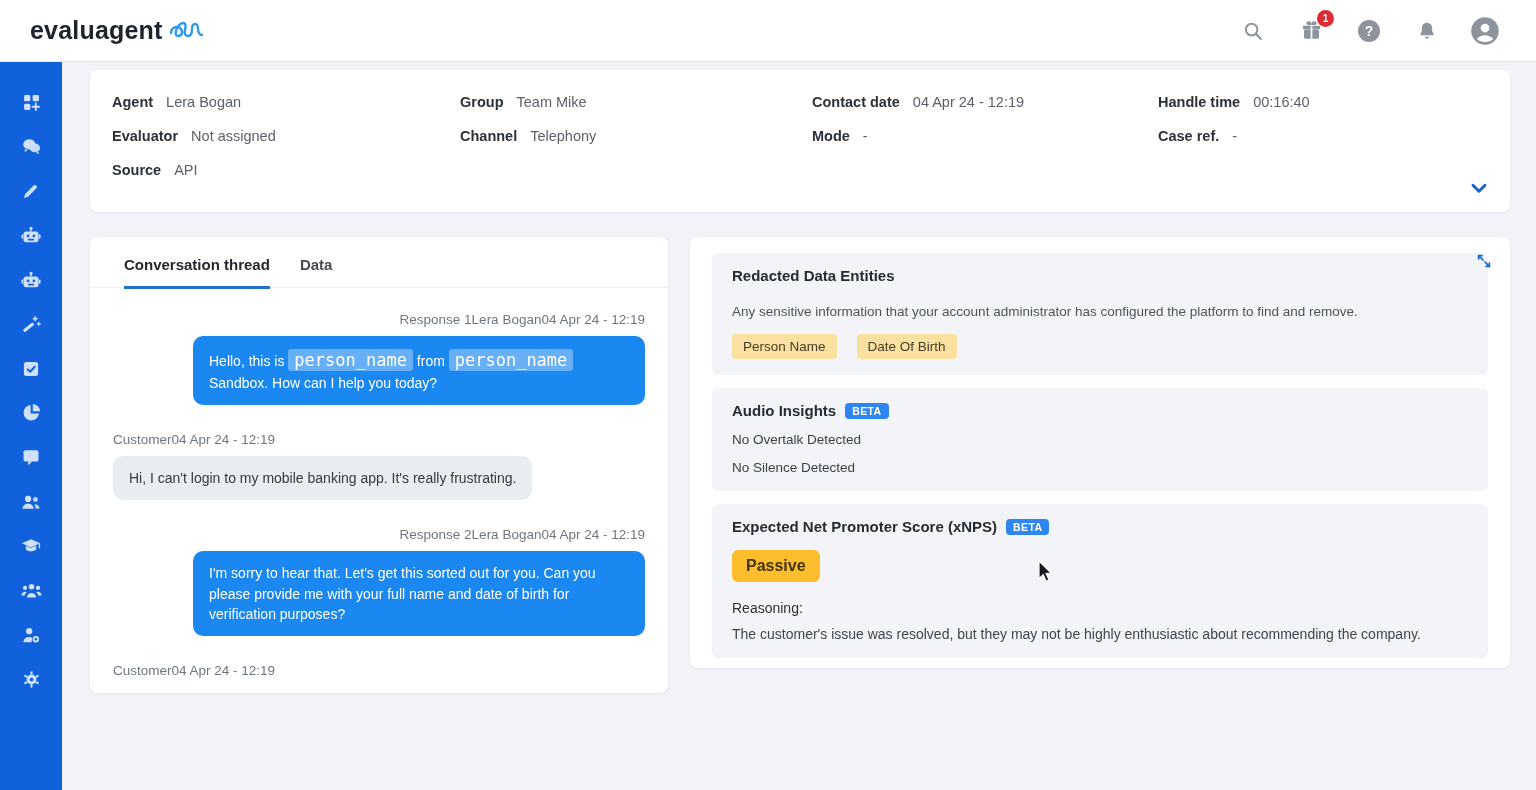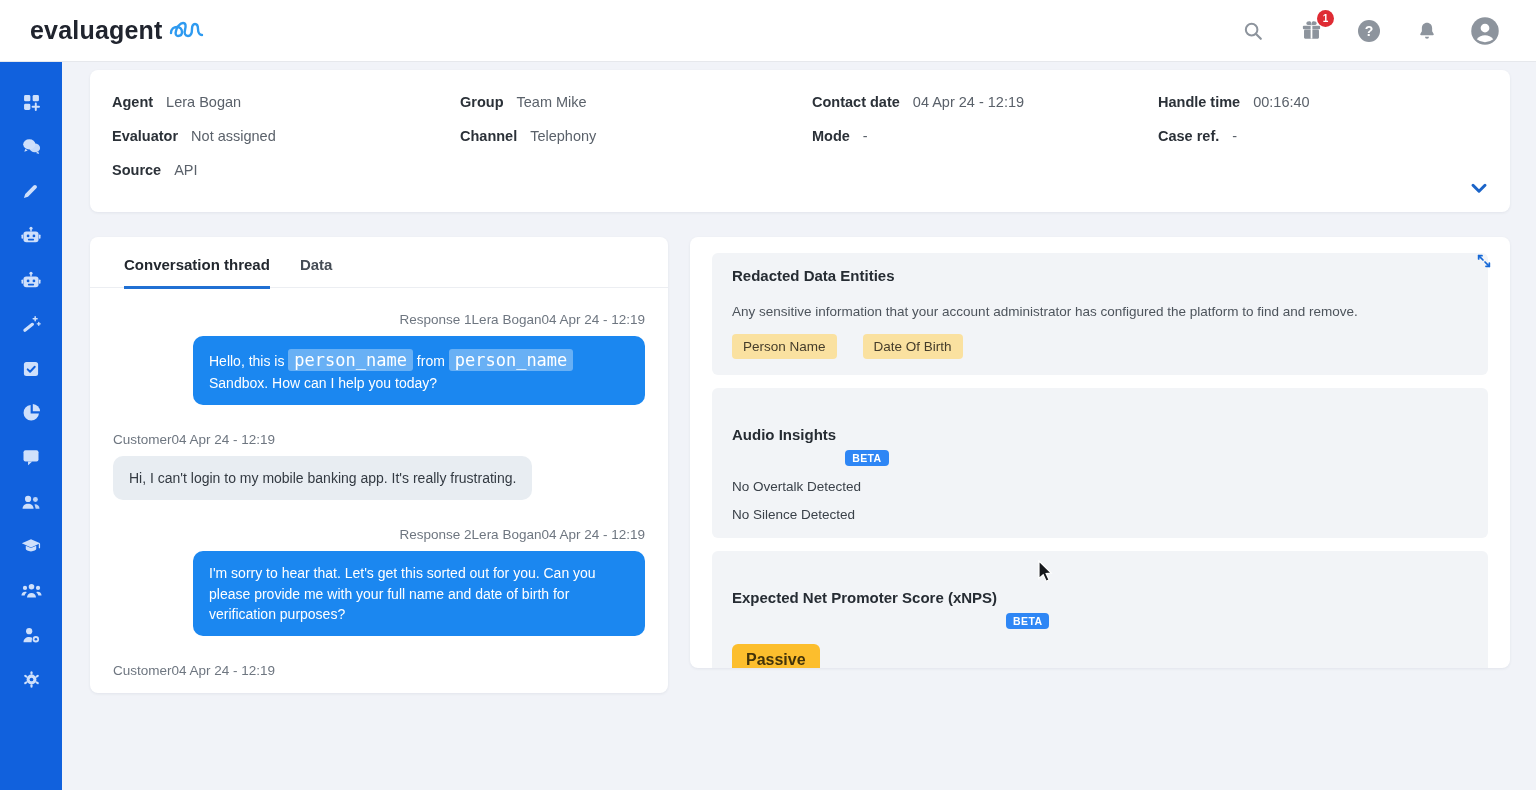--- a/index.html
+++ b/index.html
@@ -70,24 +70,24 @@
   .bubble.customer { background:#e8edf2; color:#333a42; width:fit-content; max-width:480px; }
   .chip { font-family:"DejaVu Sans Mono", monospace; font-size:17px; background:rgba(255,255,255,.34);
     border-radius:3px; padding:1px 6px; }
   .gap-lg { height:17px; }
 
   
   .sections { padding:16px 22px 0 22px; }
   .section { background:#f2f4f7; border-radius:6px; padding:14px 20px 16px 20px; margin-bottom:13px; }
   .sec-title { font-size:15px; font-weight:700; color:#262c33; display:flex; align-items:center; }
   .sec-desc { font-size:13.5px; color:#4d545c; margin-top:20px; }
-  .chiprow { display:flex; gap:26px; margin-top:15px;align-items:center; }
+  .chiprow { display:flex; gap:20px; margin-top:15px;align-items:center; }
   .amber-chip { background:#fae1a0; border-radius:4px; padding:5px 11px; font-size:13.5px; color:#453d2b; }
   .beta { background:#2e86f5; color:#fff; font-size:10.5px; font-weight:700; letter-spacing:.4px;
-    border-radius:4px; padding:2px 7px; margin-left:9px;margin-top:48px; }
+    border-radius:4px; padding:2px 7px; margin-left:9px; }
   .audio-line { font-size:13.5px; color:#3a4149; margin-top:13px; }
   .score-badge { display:inline-block; background:#fcbe2d; color:#42330a; font-weight:700; font-size:16px;
     border-radius:6px; padding:7px 14px; margin:15px 0 14px 0; }
   .reason-label { font-size:14px; font-weight:400; color:#2b3138; margin-top:4px; }
   .reason-text { font-size:14px; color:#3f464e; margin-top:10px; }
 
   .expand-btn { position:absolute; top:16px; right:18px; cursor:pointer; }
 
   .cursor { position:absolute; left:1038px; top:560px; z-index:50; pointer-events:none; }
 </style>

